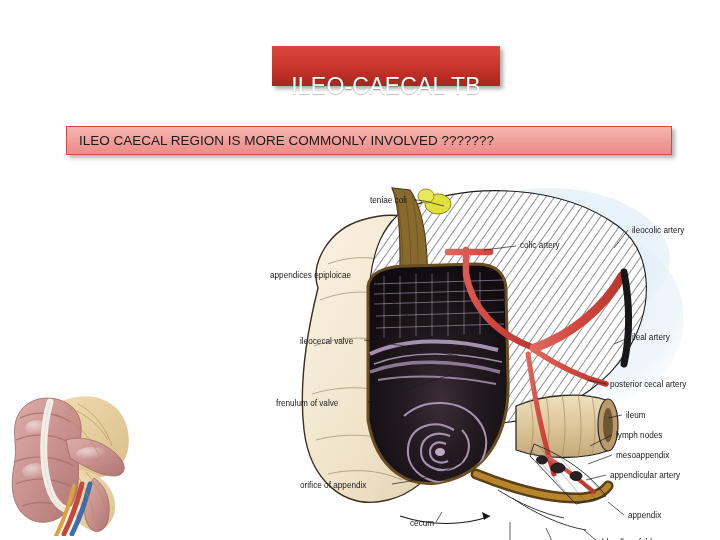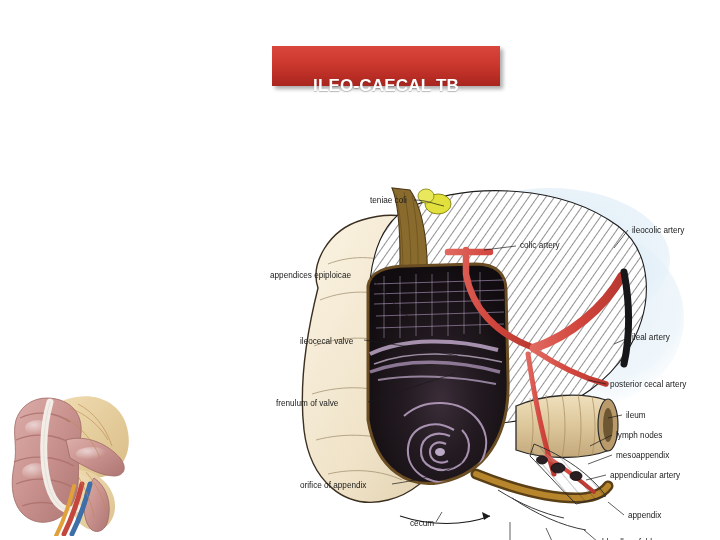--- a/index.html
+++ b/index.html
@@ -34,22 +34,22 @@
     width: 228px;
     height: 40px;
     background: linear-gradient(180deg, #d8463c 0%, #cf3a30 38%, #bc2f26 70%, #a82620 100%);
     box-shadow: 3px 3px 4px rgba(0,0,0,0.33);
     display: flex;
     align-items: center;
     justify-content: center;
   }
   #title-text {
     color: #ffffff;
-    font-size: 17px;
-    font-weight: bold;
+    font-size: 23px;
+    font-weight: normal;
     letter-spacing: 0.2px;
     white-space: nowrap;
     text-shadow: 0 1px 1px rgba(0,0,0,0.25);
     margin-top: 40px;
   }
 
   
   #subtitle-banner {
     position: absolute;
     left: 66px;
@@ -128,20 +128,23 @@
 </style>
 </head>
 <body>
 
 <div id="slide">
 
   <div id="title-banner">
     <span id="title-text">ILEO-CAECAL TB</span>
   </div>
 
+  <div id="subtitle-banner">
+    <span id="subtitle-text">ILEO CAECAL  REGION IS MORE COMMONLY INVOLVED ???????</span>
+  </div>
 
 
   <div id="main-illustration">
     <svg width="450" height="372" viewBox="0 0 450 372" xmlns="http://www.w3.org/2000/svg">
       <defs>
 
         <pattern id="hatch" width="7" height="7" patternTransform="rotate(35)" patternUnits="userSpaceOnUse">
           <line x1="0" y1="0" x2="0" y2="7" stroke="#1d1d1d" stroke-width="1.1"></line>
         </pattern>
         <pattern id="hatch2" width="9" height="9" patternTransform="rotate(-40)" patternUnits="userSpaceOnUse">

